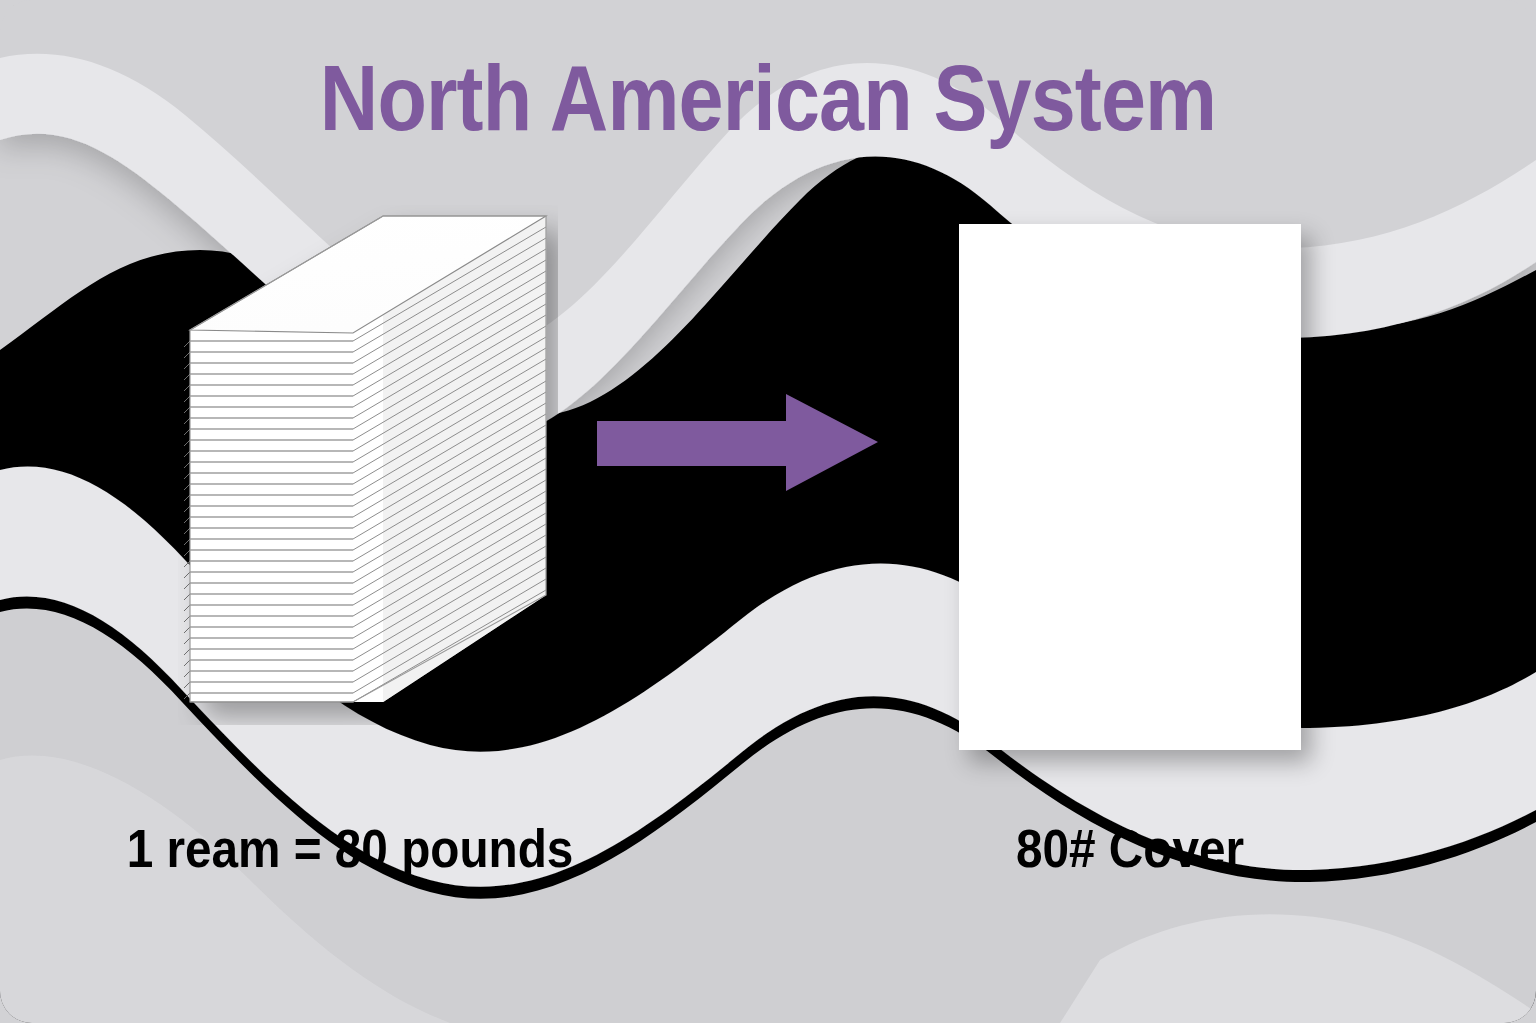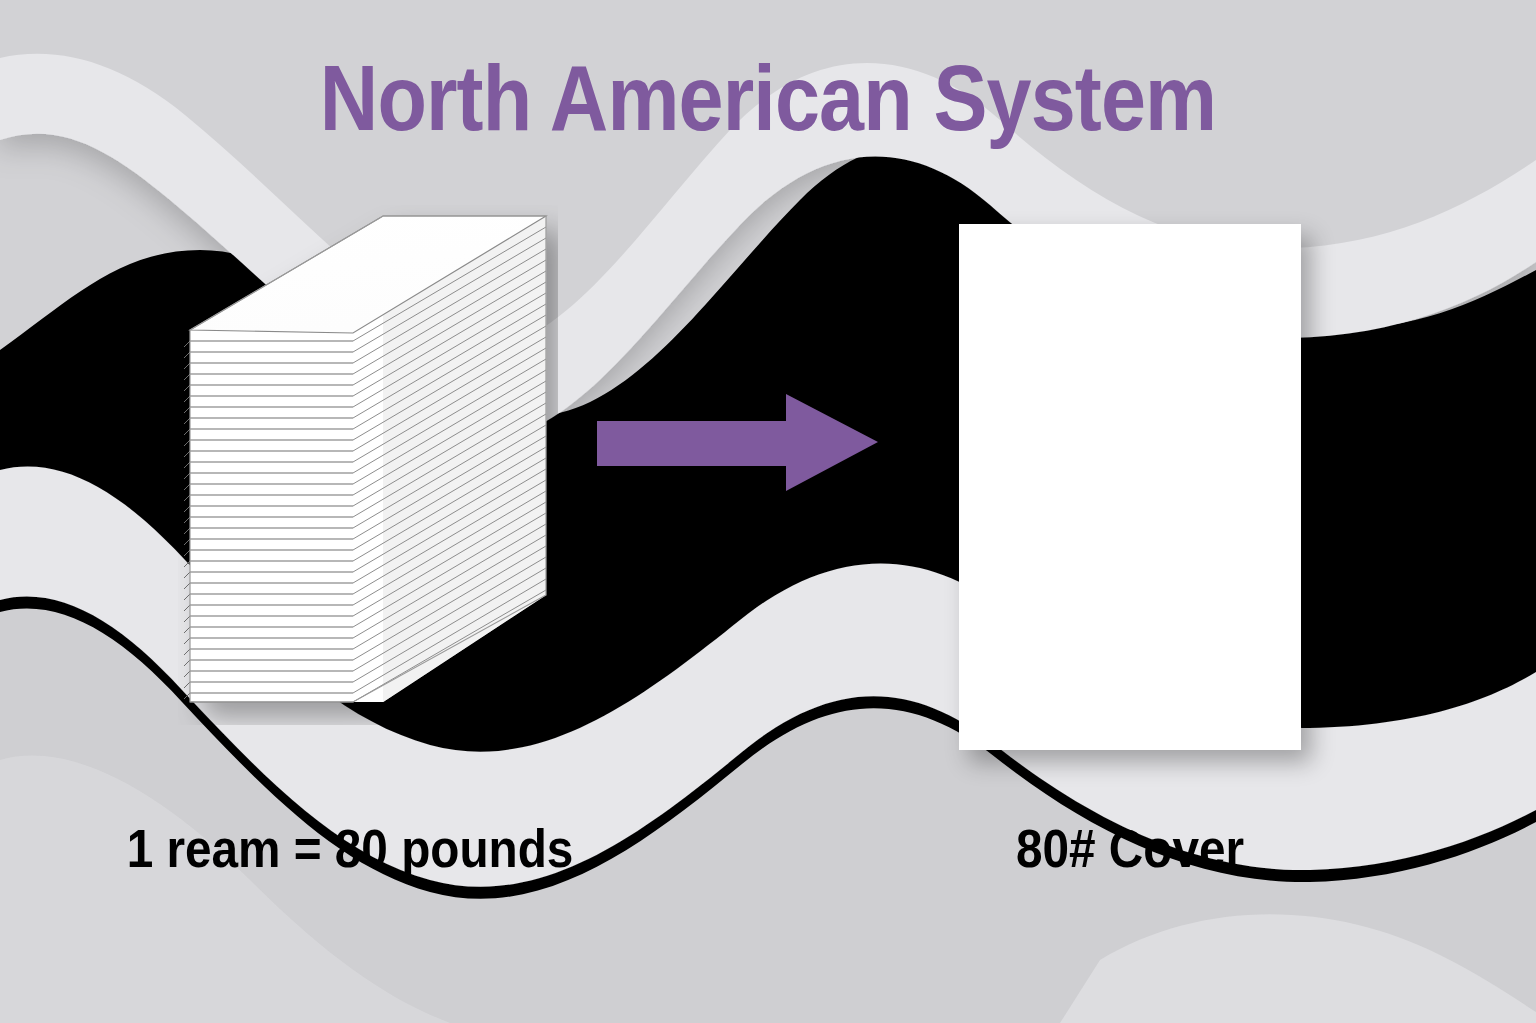--- a/index.html
+++ b/index.html
@@ -7,20 +7,21 @@
     padding: 0;
     background: #d2d2d5;
   }
   #stage {
     position: relative;
     width: 1536px;
     height: 1023px;
     overflow: hidden;
     background: #d2d2d5;
     font-family: "Liberation Sans", sans-serif;
+    border-radius: 32px;
   }
 
   
   #bg-waves {
     position: absolute;
     inset: 0;
     width: 1536px;
     height: 1023px;
     z-index: 0;
   }

